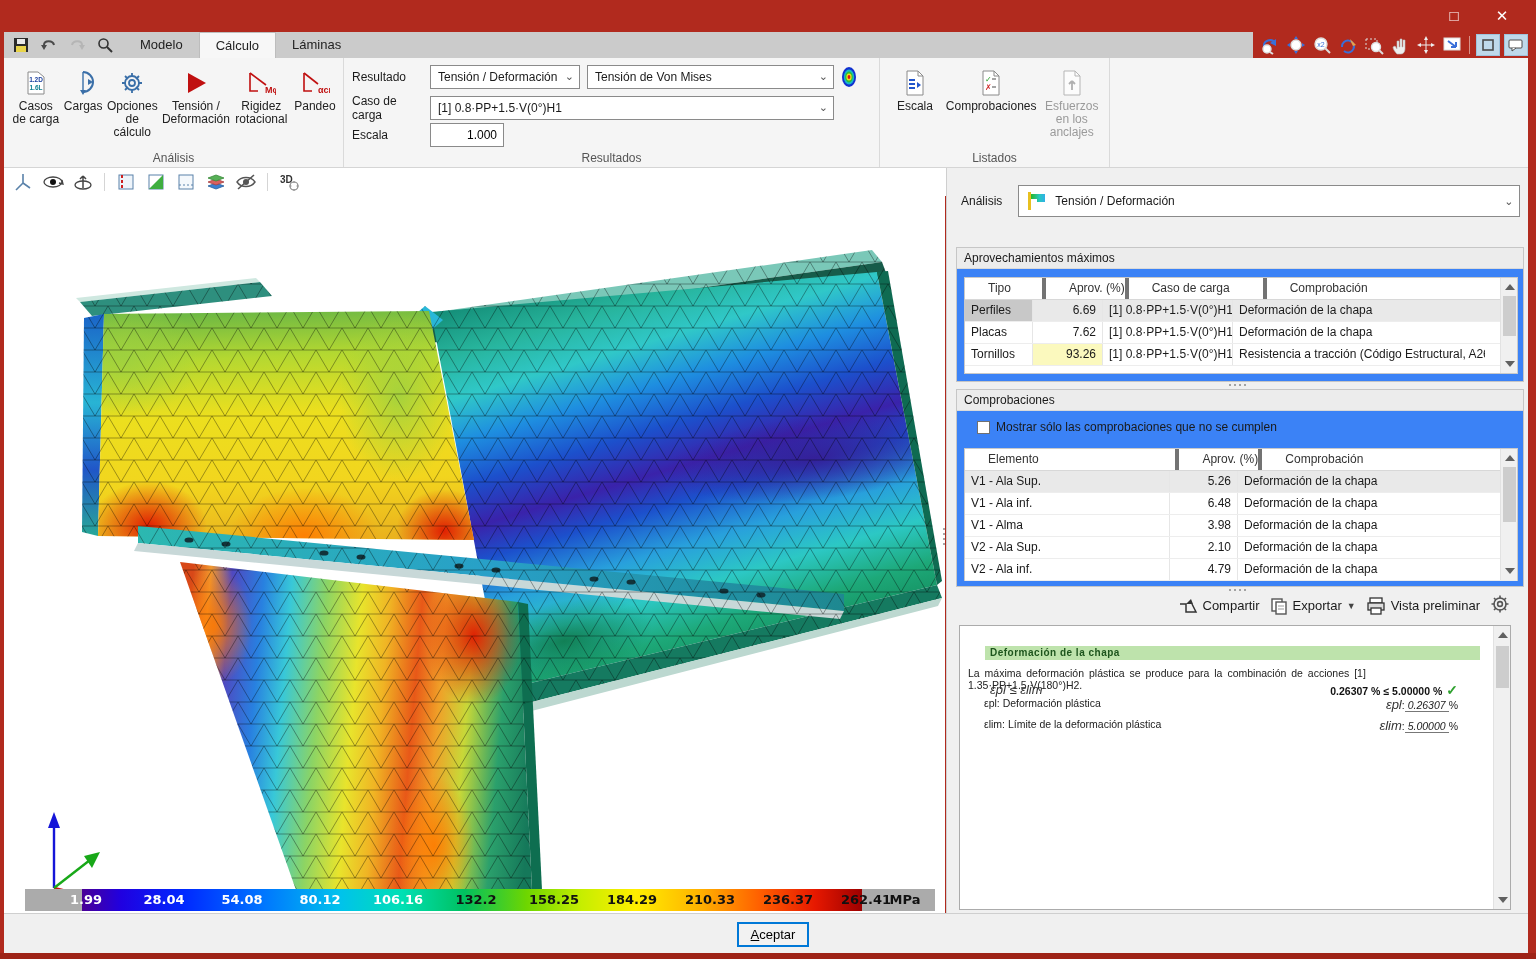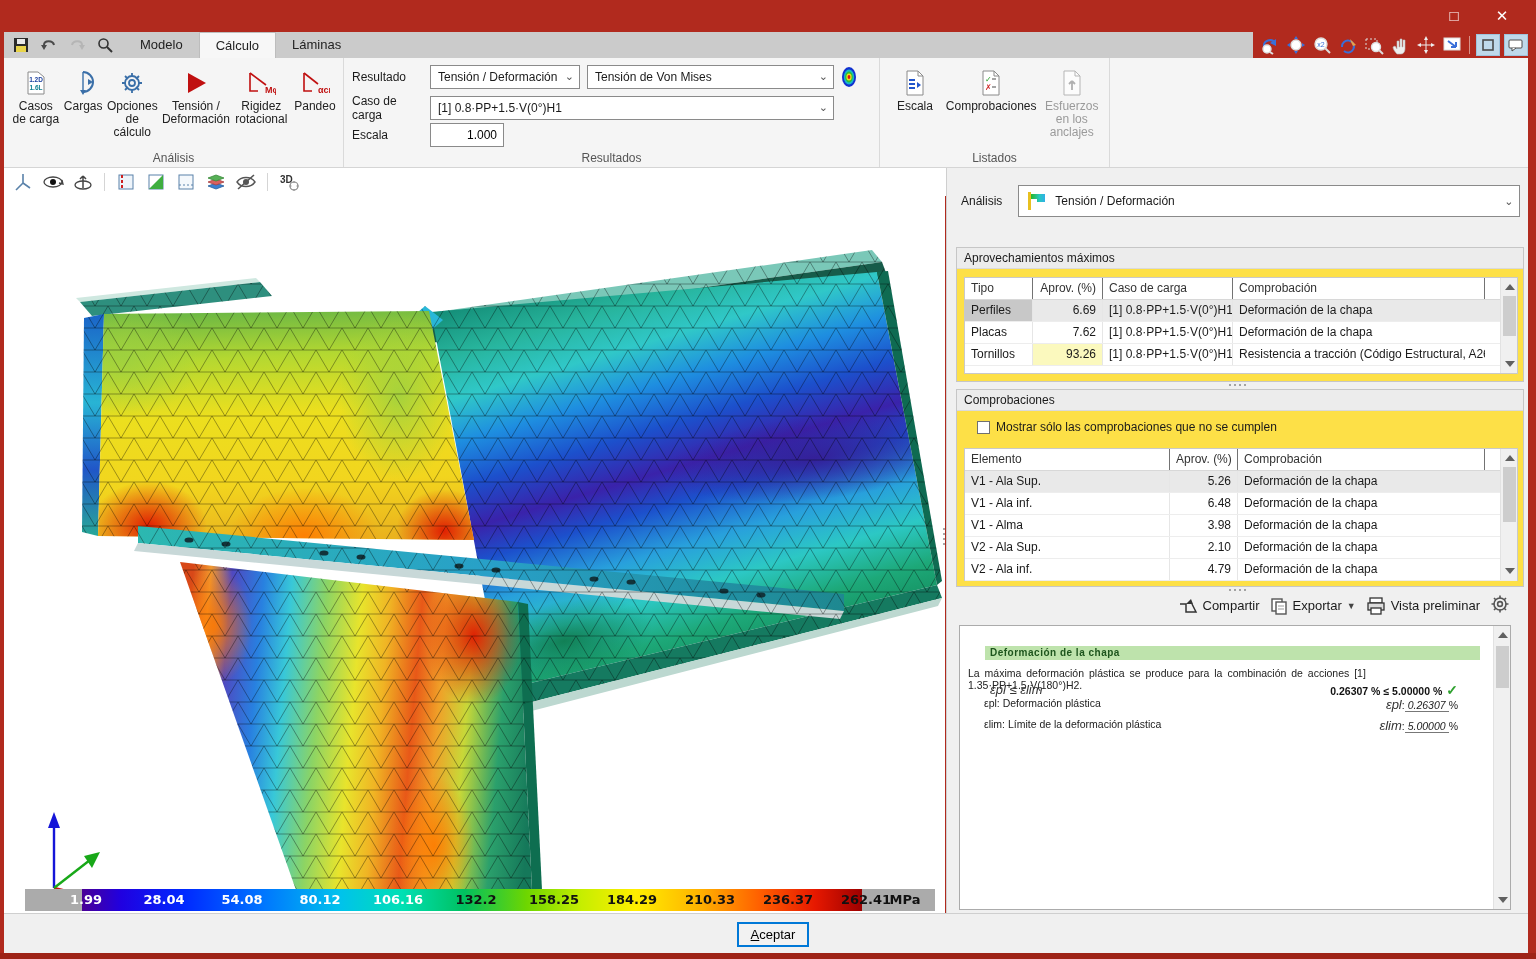--- a/index.html
+++ b/index.html
@@ -69,29 +69,29 @@
   .vsplit-dots i, .hdots i { width:2px; height:2px; background:#8a8a8a; border-radius:50%; display:block; }
   .hdots { display:flex; gap:3px; justify-content:center; }
 
   
   .rpanel { position:absolute; left:946px; top:168px; width:582px; height:745px; background:#F0F0F0;
             border-left:1px solid #CFCFCF; font-size:12px; }
   .an-row { position:absolute; left:14px; top:17px; display:flex; align-items:center; }
   .an-dd { width:502px; height:32px; margin-left:16px; background:#fff; border:1px solid #8a8a8a;
            display:flex; align-items:center; padding:0 22px 0 6px; position:relative; }
   .an-dd .chev { position:absolute; right:6px; color:#555; font-size:11px; }
-  .gbox { position:absolute; left:9px; width:568px; background:#fde047; border:1px solid #C6C6C6; }
+  .gbox { position:absolute; left:9px; width:568px; background:#3b82f6; border:1px solid #C6C6C6; }
   .gbox .gtitle { height:21px; line-height:21px; padding-left:7px; background:#ECECEC;
                   border-bottom:1px solid #DADADA; color:#1a1a1a; }
   .tbl { position:absolute; left:7px; background:#fff; border:1px solid #C9C9C9; }
   .trow { display:flex; height:22px; line-height:21px; border-bottom:1px solid #EDEDED; }
   .trow:last-child { border-bottom:none; }
   .tc { padding:0 6px; border-right:1px solid #E6E6E6; overflow:hidden; white-space:nowrap; }
   .tc:last-child { border-right:none; }
-  .thed .tc { color:#333; border-right:1px solid #737373; }
+  .thed .tc { color:#333; border-right:4px solid #737373;margin-left:17px; }
   .thed { border-bottom:1px solid #D8D8D8; }
   .num { text-align:right; }
   .rowsel { background:#E9E9E9; }
   .cellsel { background:#C8C8C8; }
   .cellwarn { background:#FBF9BE; }
   .vscroll { position:absolute; top:0; right:0; width:17px; bottom:0; background:#F0F0F0; border-left:1px solid #E2E2E2; }
   .arr { position:absolute; left:4px; width:0; height:0; border-left:5px solid transparent; border-right:5px solid transparent; }
   .arr-up { top:6px; border-bottom:6px solid #606060; }
   .arr-dn { bottom:6px; border-top:6px solid #606060; }
   .thumb { position:absolute; left:2px; width:13px; background:#CDCDCD; }

